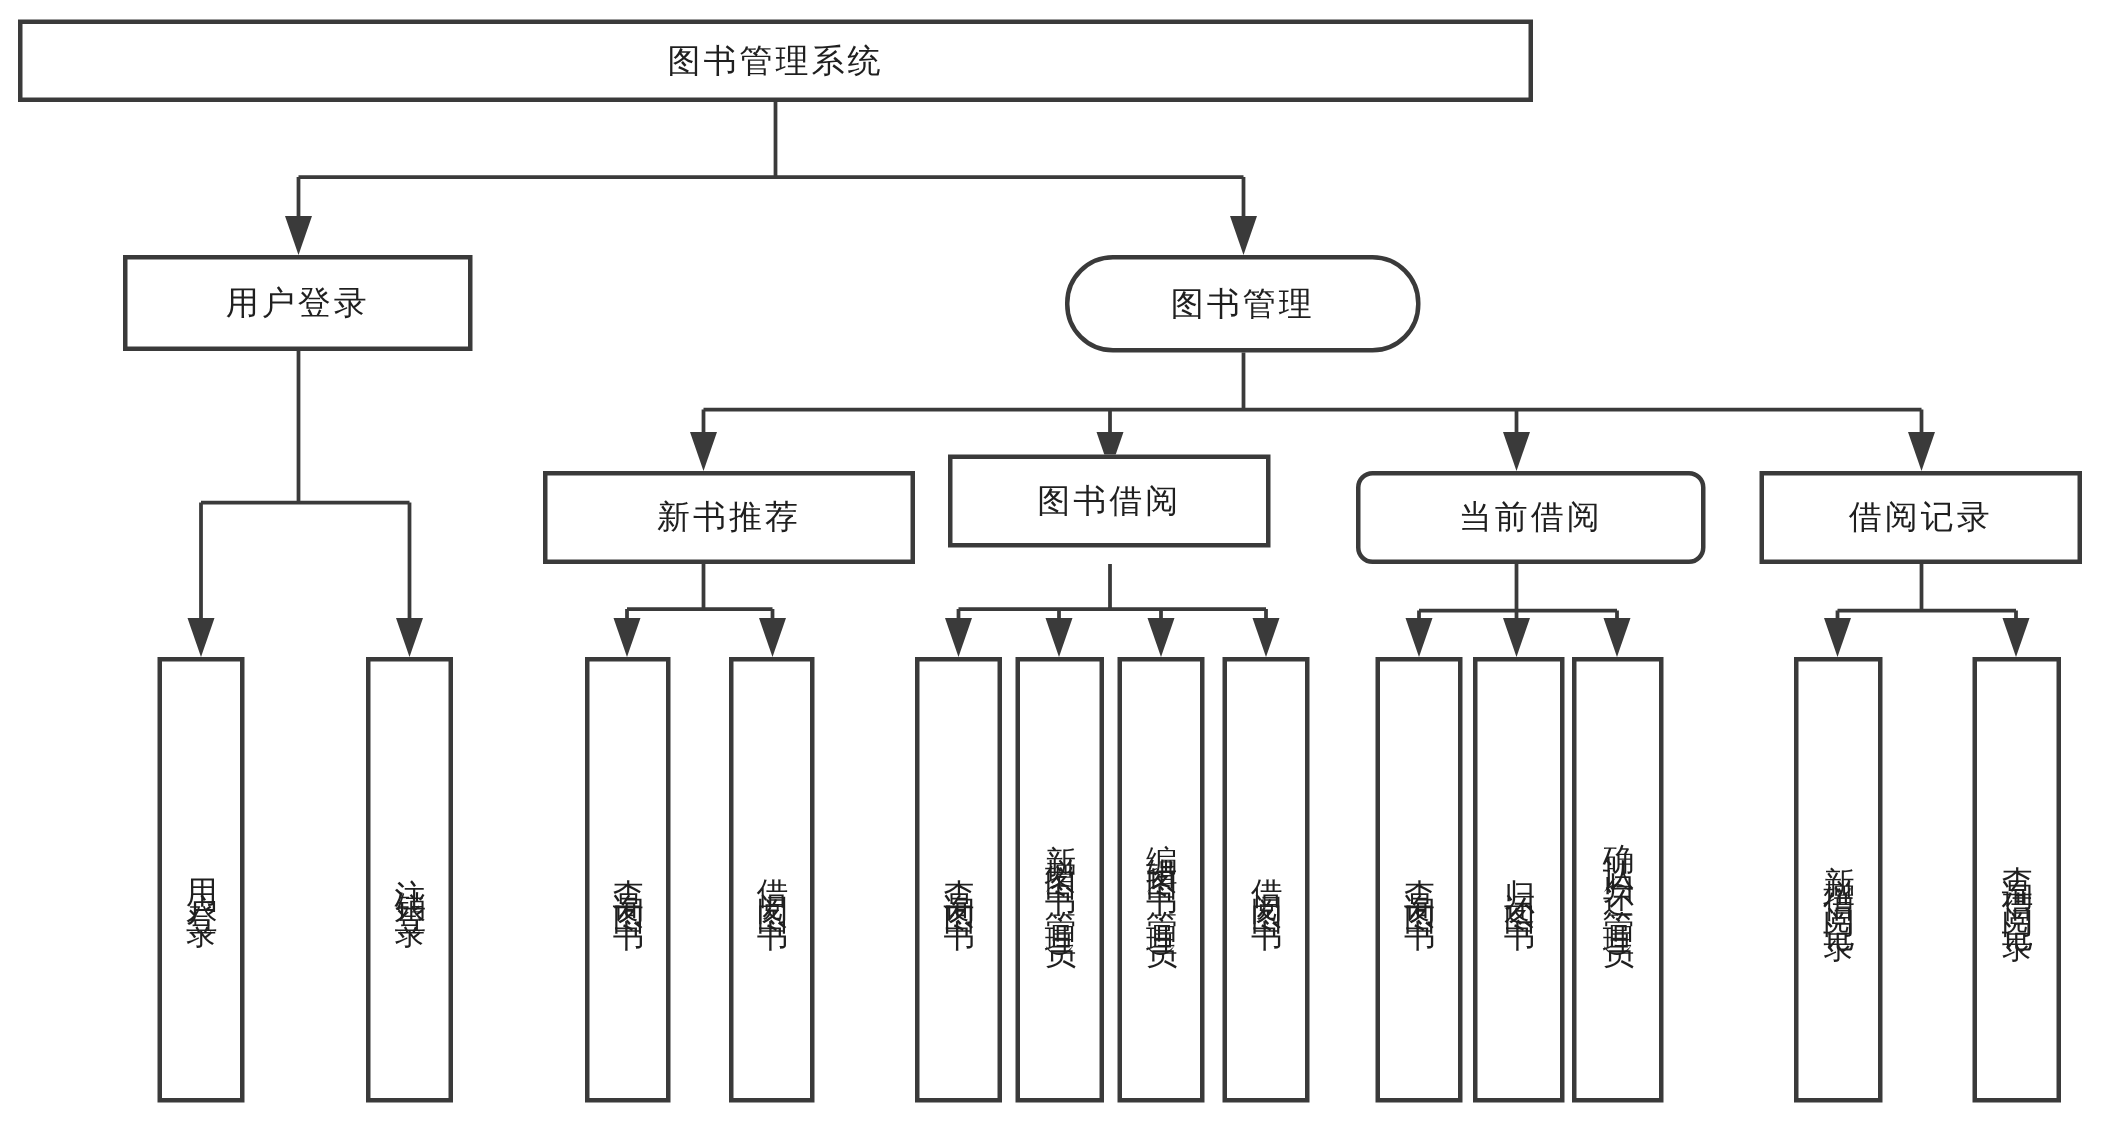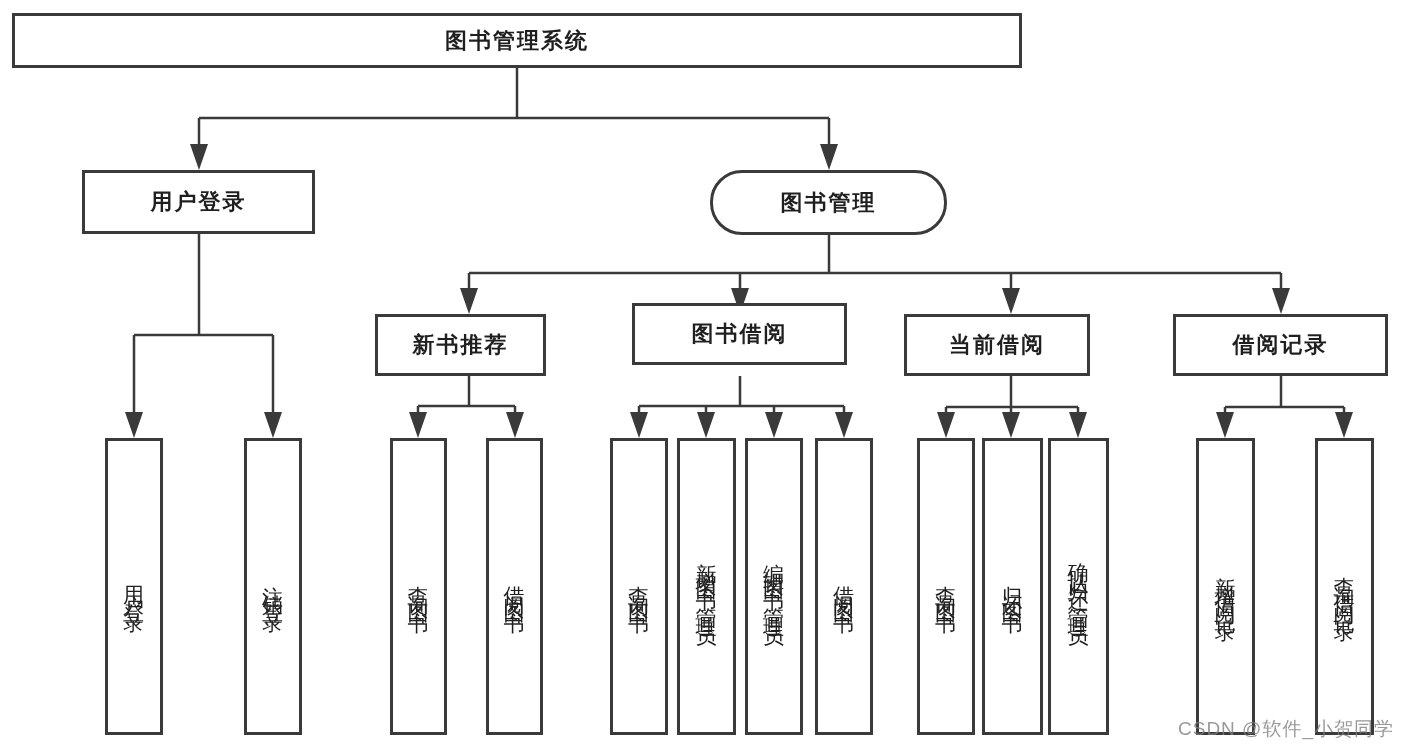--- a/index.html
+++ b/index.html
@@ -23,37 +23,36 @@
     background: #ffffff;
     display: flex;
     align-items: center;
     justify-content: center;
     color: #1f1f1f;
   }
   .hlabel {
     font-size: 22px;
     letter-spacing: 2px;
     white-space: nowrap;
-    font-weight: bold;
   }
   .vlabel {
     writing-mode: vertical-rl;
     text-orientation: mixed;
     font-size: 21px;
     letter-spacing: 9px;
     line-height: 1;
     white-space: nowrap;
   }
   
   .n-root            { left: 12px;   top: 13px;  width: 1010px; height: 55px; }
   .n-user-login      { left: 82px;   top: 170px; width: 233px;  height: 64px; }
   .n-book-mgmt       { left: 710px;  top: 170px; width: 237px;  height: 65px; border-radius: 32px; }
-  .n-new-book-rec    { left: 375px;  top: 314px; width: 171px;  height: 62px; }
+  .n-new-book-rec    { left: 362px;  top: 314px; width: 248px;  height: 62px; }
   .n-book-borrow     { left: 632px;  top: 303px; width: 215px;  height: 62px; }
-  .n-current-borrow  { left: 904px;  top: 314px; width: 186px;  height: 62px; }
+  .n-current-borrow  { left: 904px;  top: 314px; width: 233px;  height: 62px; border-radius: 11px; }
   .n-borrow-records  { left: 1173px; top: 314px; width: 215px;  height: 62px; }
   .leaf { top: 438px; height: 297px; }
   .n-l1  { left: 105px;  width: 58px; }
   .n-l2  { left: 244px;  width: 58px; }
   .n-l3  { left: 390px;  width: 57px; }
   .n-l4  { left: 486px;  width: 57px; }
   .n-l5  { left: 610px;  width: 58px; }
   .n-l6  { left: 677px;  width: 59px; }
   .n-l7  { left: 745px;  width: 58px; }
   .n-l8  { left: 815px;  width: 58px; }
@@ -198,15 +197,14 @@
   <div class="node leaf n-l11">
     <span class="vlabel">确认归还（管理员）</span>
   </div>
   <div class="node leaf n-l12">
     <span class="vlabel">新增借阅记录</span>
   </div>
   <div class="node leaf n-l13">
     <span class="vlabel">查询借阅记录</span>
   </div>
 
-  <div class="watermark">CSDN @软件_小贺同学</div>
 
 </div>
 
 </body></html>

